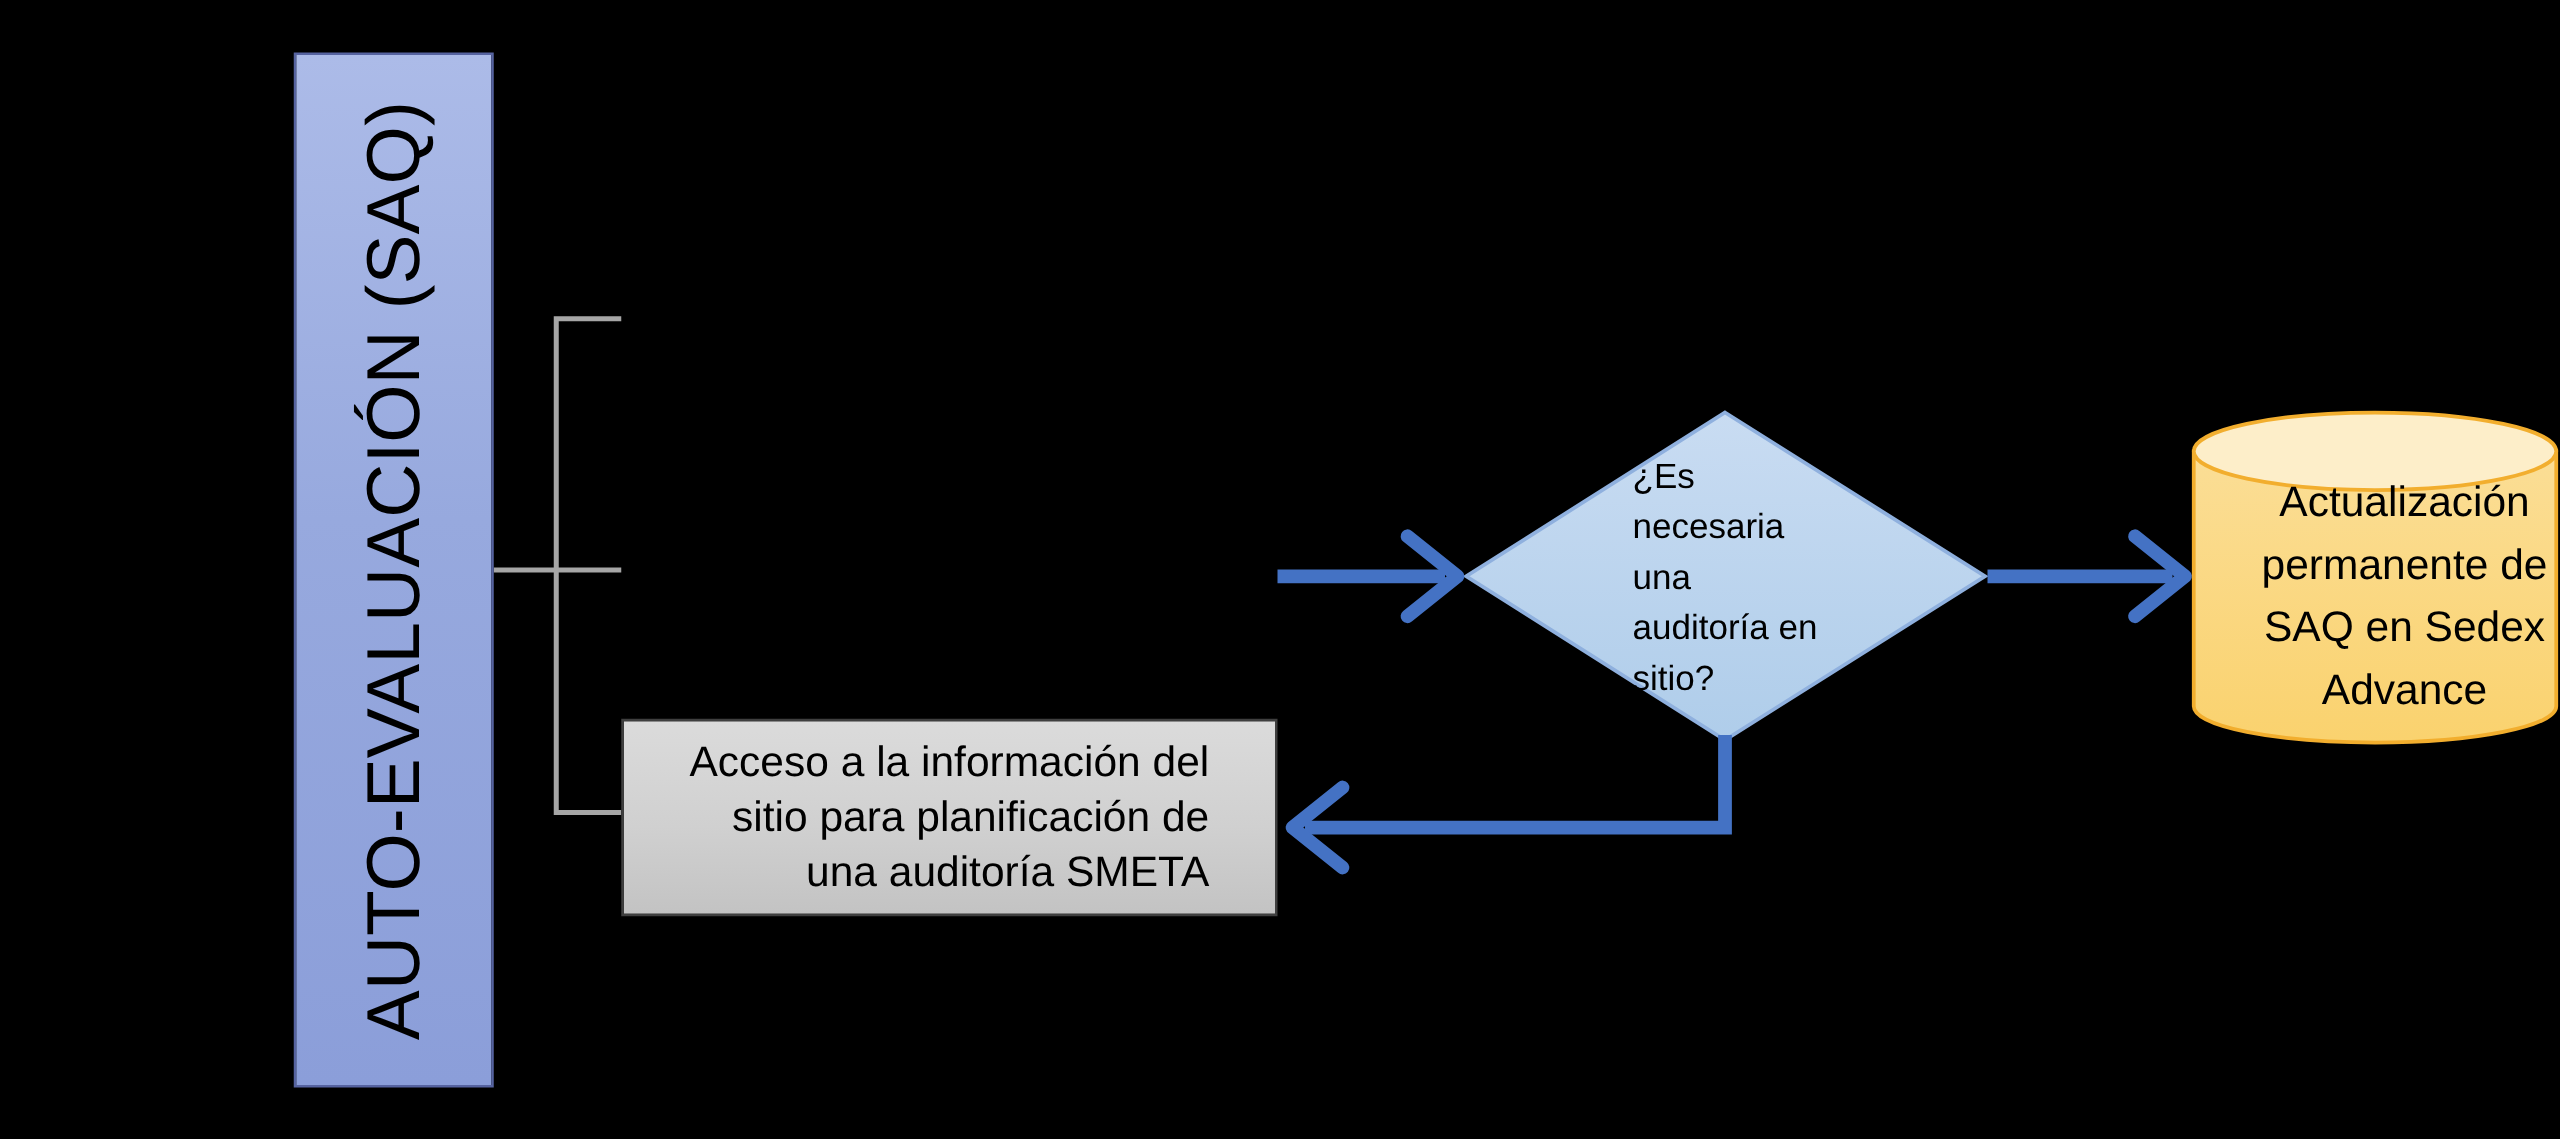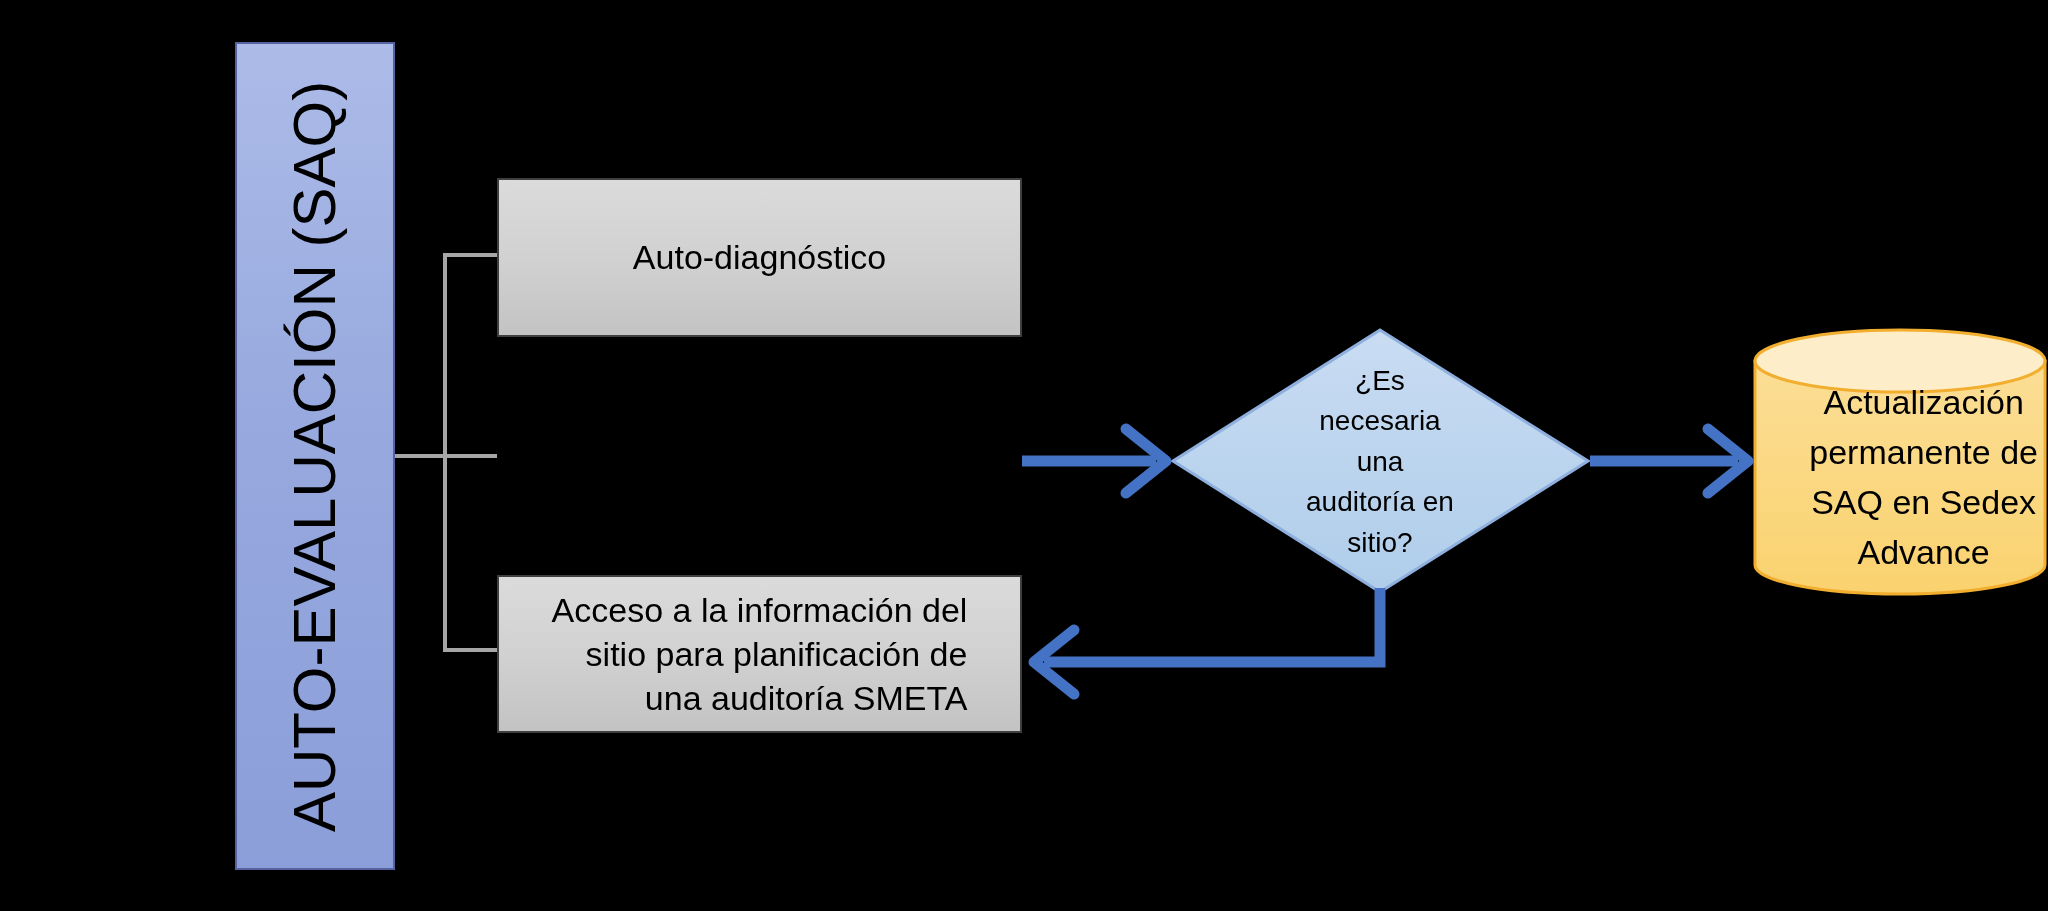--- a/index.html
+++ b/index.html
@@ -41,21 +41,20 @@
     white-space:pre-line;
   }
   .box-1{top:178px;height:159px;}
   .box-2{top:377px;height:157px;}
   .box-3{top:575px;height:158px;text-align:right;}
 
   
   .decision-text{
     position:absolute;left:1235px;top:352px;width:290px;height:220px;
     display:flex;align-items:center;justify-content:center;
-    text-align:center;
     font-size:28px;line-height:1.45;
     white-space:pre-line;
   }
 
   
   .datastore-text{
     position:absolute;left:1763px;top:392px;width:275px;height:172px;
     display:flex;align-items:center;justify-content:flex-end;
     text-align:center;
     font-size:34px;line-height:1.47;
@@ -104,23 +103,20 @@
     <g stroke="#F2AE2E" stroke-width="3">
       <path d="M1755 361 V565 A145 29 0 0 0 2045 565 V361 Z" fill="url(#gradCylBody)"></path>
       <ellipse cx="1900" cy="361" rx="145" ry="31" fill="#FDEEC9"></ellipse>
     </g>
   </svg>
 
   <div class="side-bar">
     <span class="v-label">AUTO-EVALUACIÓN (SAQ)</span>
   </div>
 
-  <div class="process-box box-1">
-    <span>Auto-diagnóstico</span>
-  </div>
   <div class="process-box box-3">
     <span>Acceso a la información del
 sitio para planificación de
 una auditoría SMETA</span>
   </div>
 
   <div class="decision-text">
     <span>¿Es
 necesaria
 una

